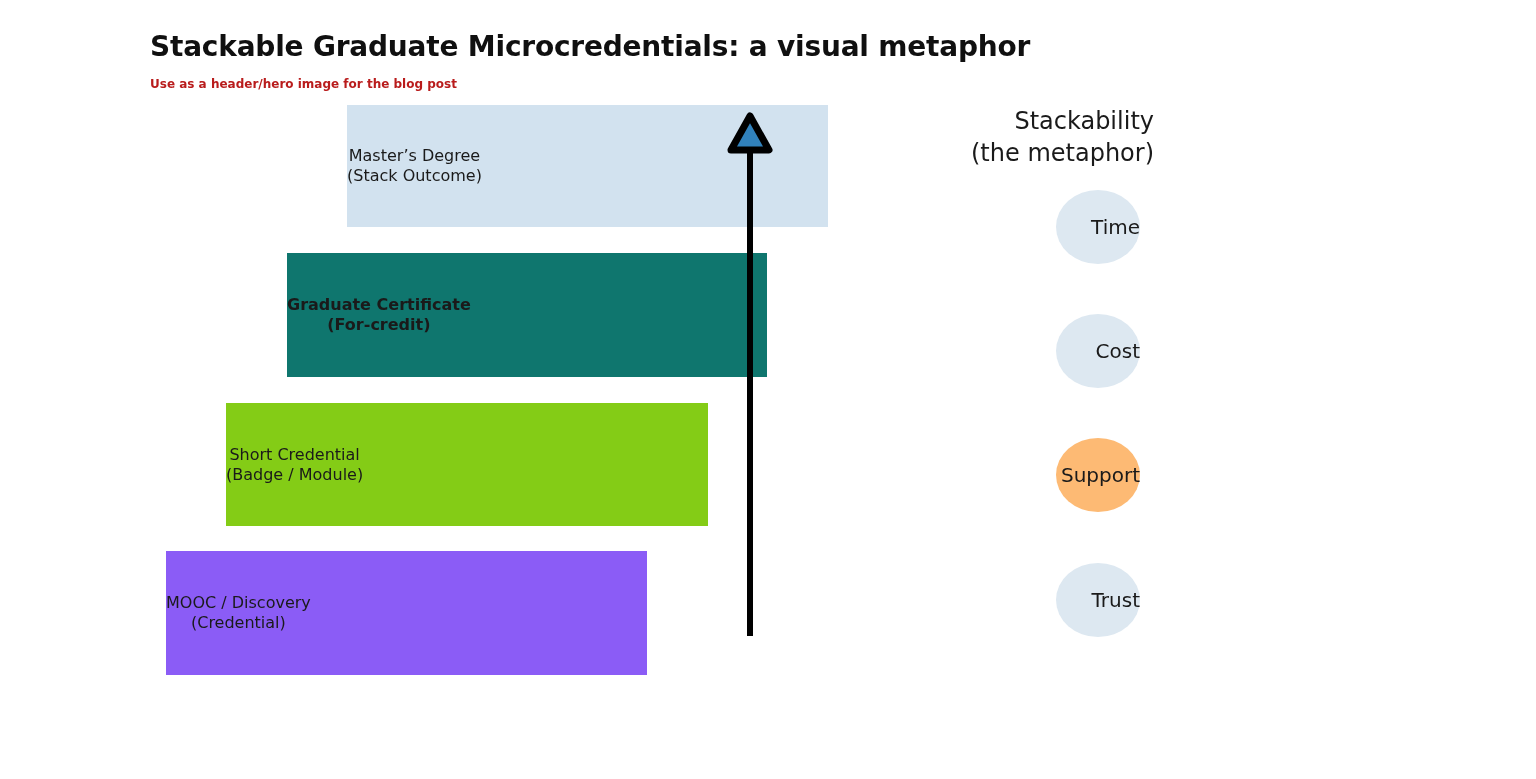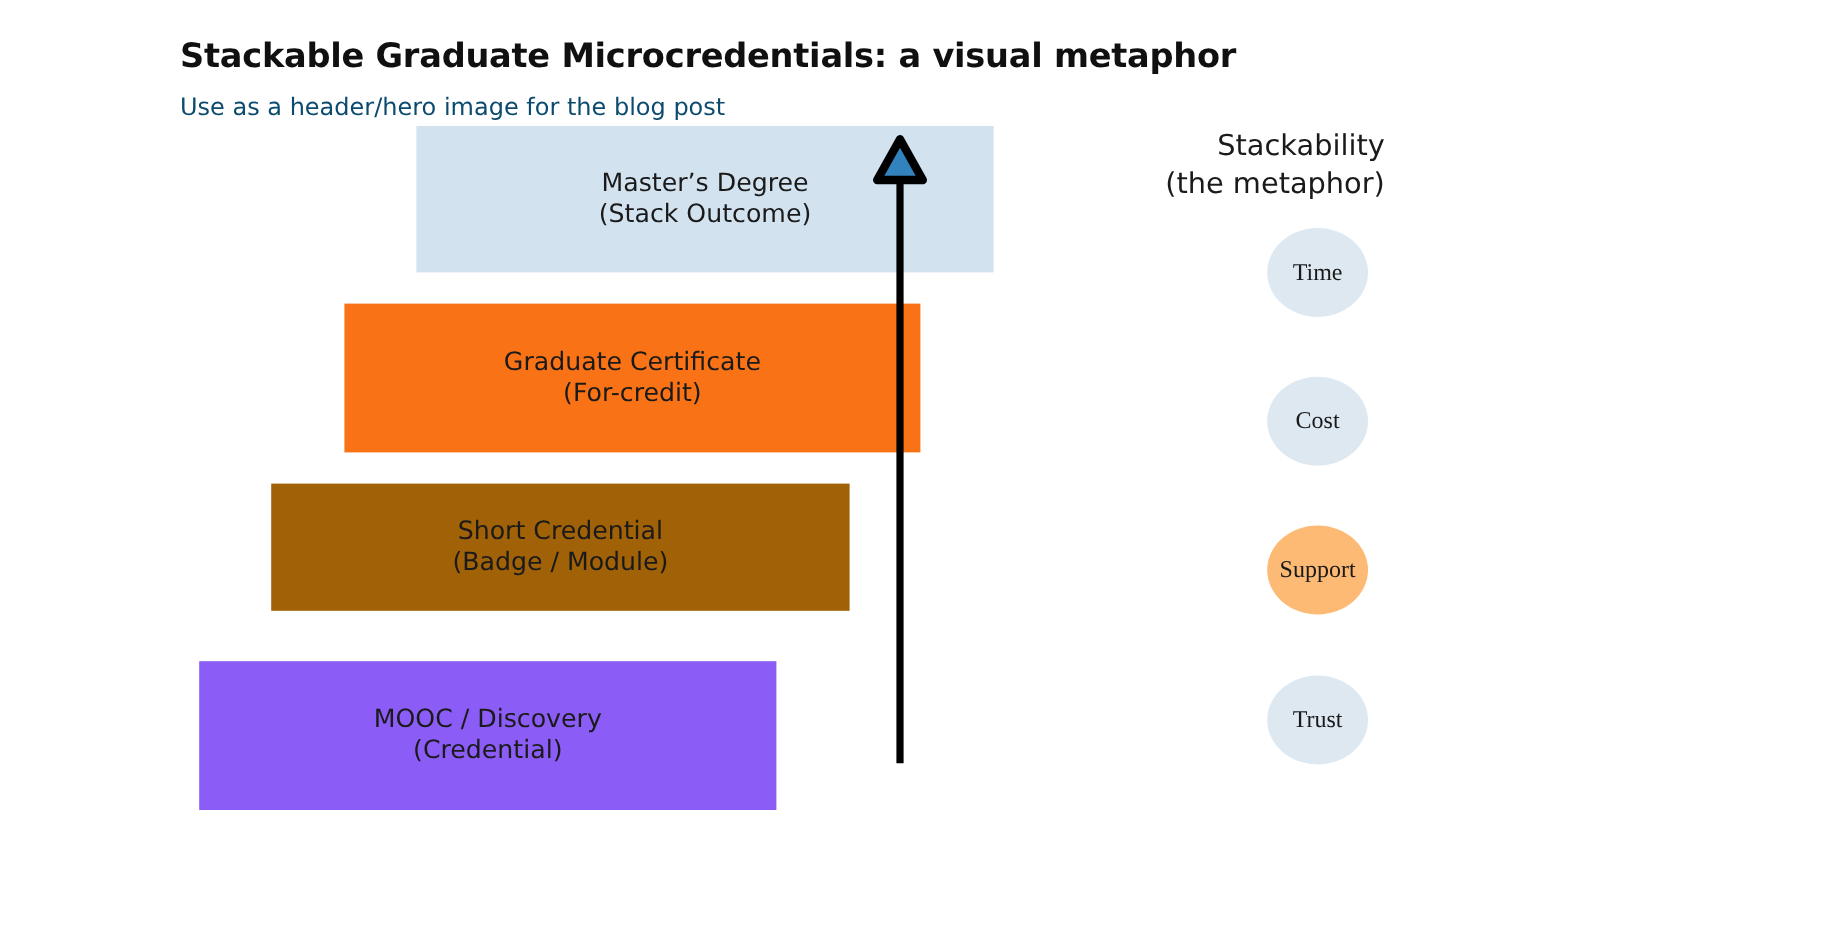--- a/index.html
+++ b/index.html
@@ -32,36 +32,35 @@
     font-size: 28px;
     font-weight: bold;
     letter-spacing: -0.2px;
     color: #101010;
     white-space: nowrap;
   }
   .subtitle {
     position: absolute;
     left: 150px;
     top: 77px;
-    font-size: 20px;
-    font-weight: normal;
-    color: #0c4a6e;
+    font-size: 12px;
+    font-weight: bold;
+    color: #b91c1c;
     white-space: nowrap;
   }
 
   
   .stack-layer {
     position: absolute;
     background: #d2e2ef;
     display: flex;
     align-items: center;
-    justify-content: center;
     text-align: center;
     line-height: 1.22;
-    font-size: 21px;
+    font-size: 16px;
     color: #1a1a1a;
     box-sizing: border-box;
   }
   .stack-layer .line2 { display: block; }
 
   
   #arrow-svg {
     position: absolute;
     left: 718px;
     top: 108px;
@@ -85,46 +84,45 @@
   .promise-heading .line2 { display: block; }
 
   .pill {
     position: absolute;
     width: 84px;
     height: 74px;
     border-radius: 50%;
     background: #dde8f1;
     display: flex;
     align-items: center;
-    justify-content: center;
-    font-family: Liberation Serif, serif;
+    justify-content: flex-end;
   }
   .pill-label {
     font-size: 20px;
     color: #1a1a1a;
     white-space: nowrap;
     text-align: center;
   }
 </style>
 </head>
 <body style="background: rgb(255, 255, 255);">
 
 <div id="canvas">
 
   <div class="title">Stackable Graduate Microcredentials: a visual metaphor</div>
   <div class="subtitle">Use as a header/hero image for the blog post</div>
 
   <div id="stack-container">
       <div class="stack-layer" style="left: 347px; top: 105px; width: 481px; height: 122px; background: rgb(210, 226, 239);">
         <div><span>Master’s Degree</span><span class="line2">(Stack Outcome)</span></div>
       </div>
-      <div class="stack-layer" style="left: 287px; top: 253px; width: 480px; height: 124px; background: #f97316;">
+      <div class="stack-layer" style="left: 287px; top: 253px; width: 480px; height: 124px; background: #0f766e; font-weight: bold;">
         <div><span>Graduate Certificate</span><span class="line2">(For-credit)</span></div>
       </div>
-      <div class="stack-layer" style="left: 226px; top: 403px; width: 482px; height: 106px; background: #a16207;">
+      <div class="stack-layer" style="left: 226px; top: 403px; width: 482px; height: 123px; background: #84cc16;">
         <div><span>Short Credential</span><span class="line2">(Badge / Module)</span></div>
       </div>
       <div class="stack-layer" style="left: 166px; top: 551px; width: 481px; height: 124px; background: #8b5cf6;">
         <div><span>MOOC / Discovery</span><span class="line2">(Credential)</span></div>
       </div>
     </div>
 
   <svg id="arrow-svg" viewBox="0 0 72 540" xmlns="http://www.w3.org/2000/svg" style="left: 716px; top: 108px; height: 540px;">
     <line x1="34" y1="528" x2="34" y2="28" stroke="#000000" stroke-width="6"></line>
     <polygon points="34,8 53,42 15,42" fill="#3182bd" stroke="#000000" stroke-width="7" stroke-linejoin="round"></polygon>

